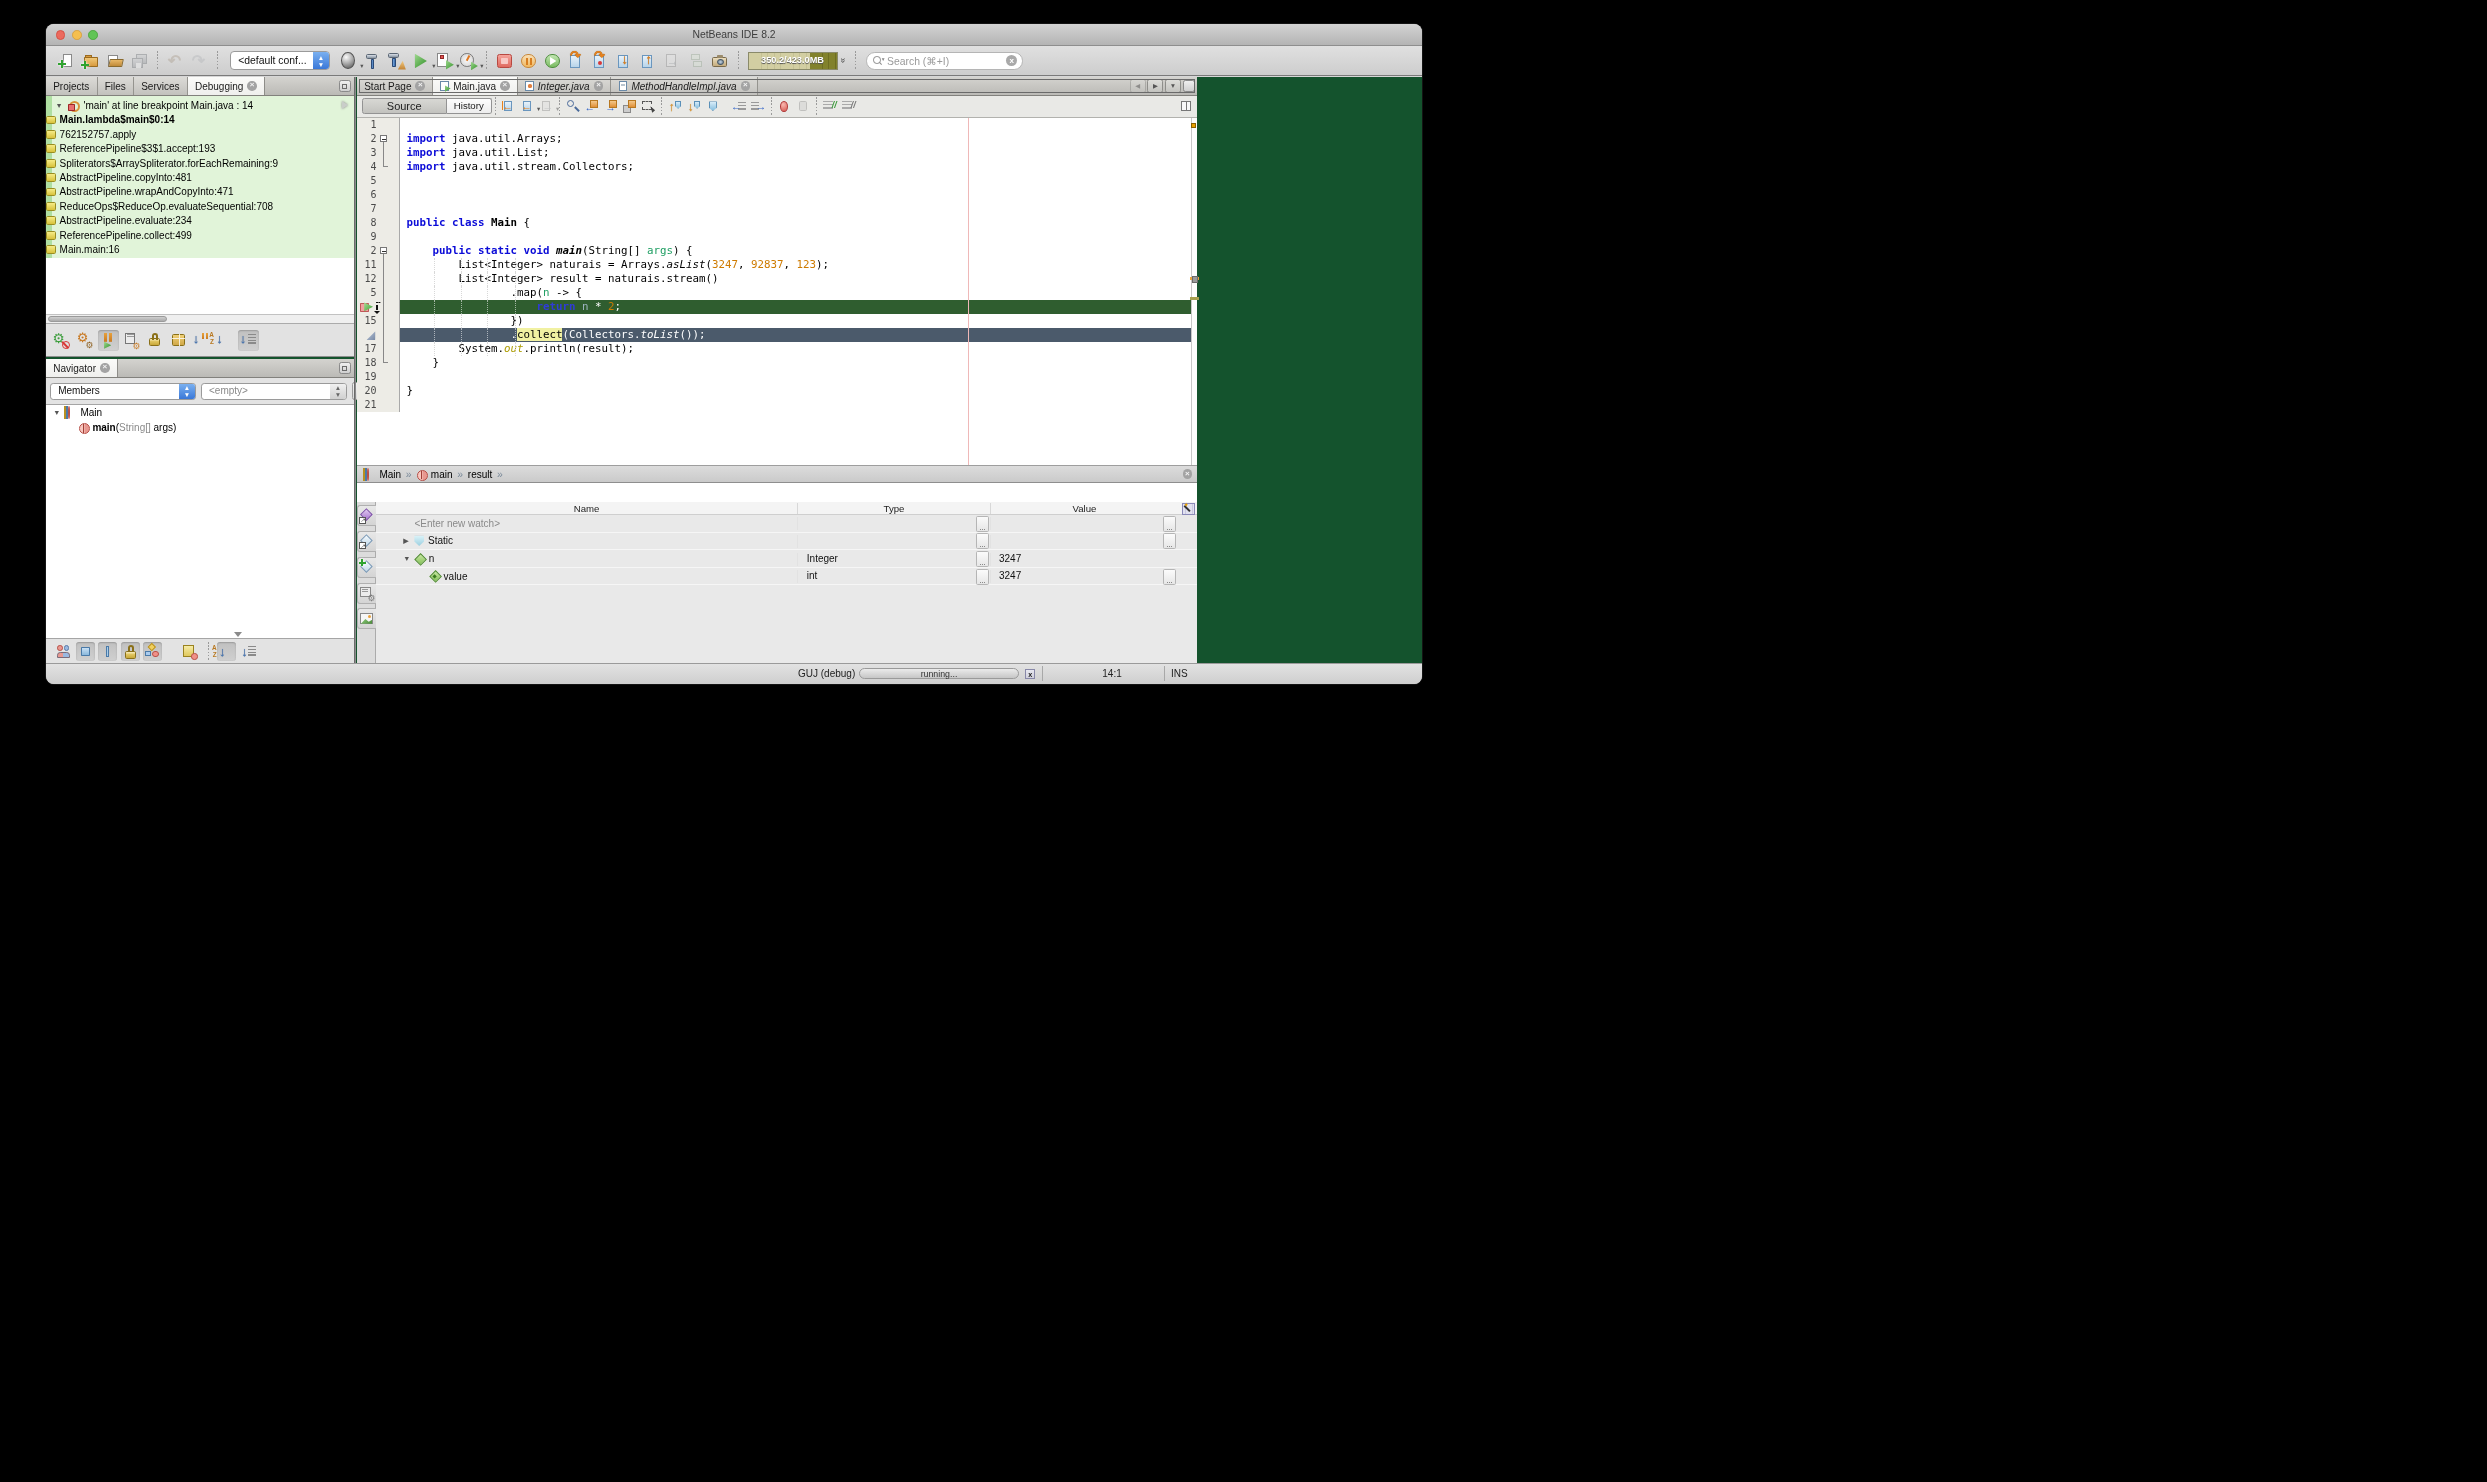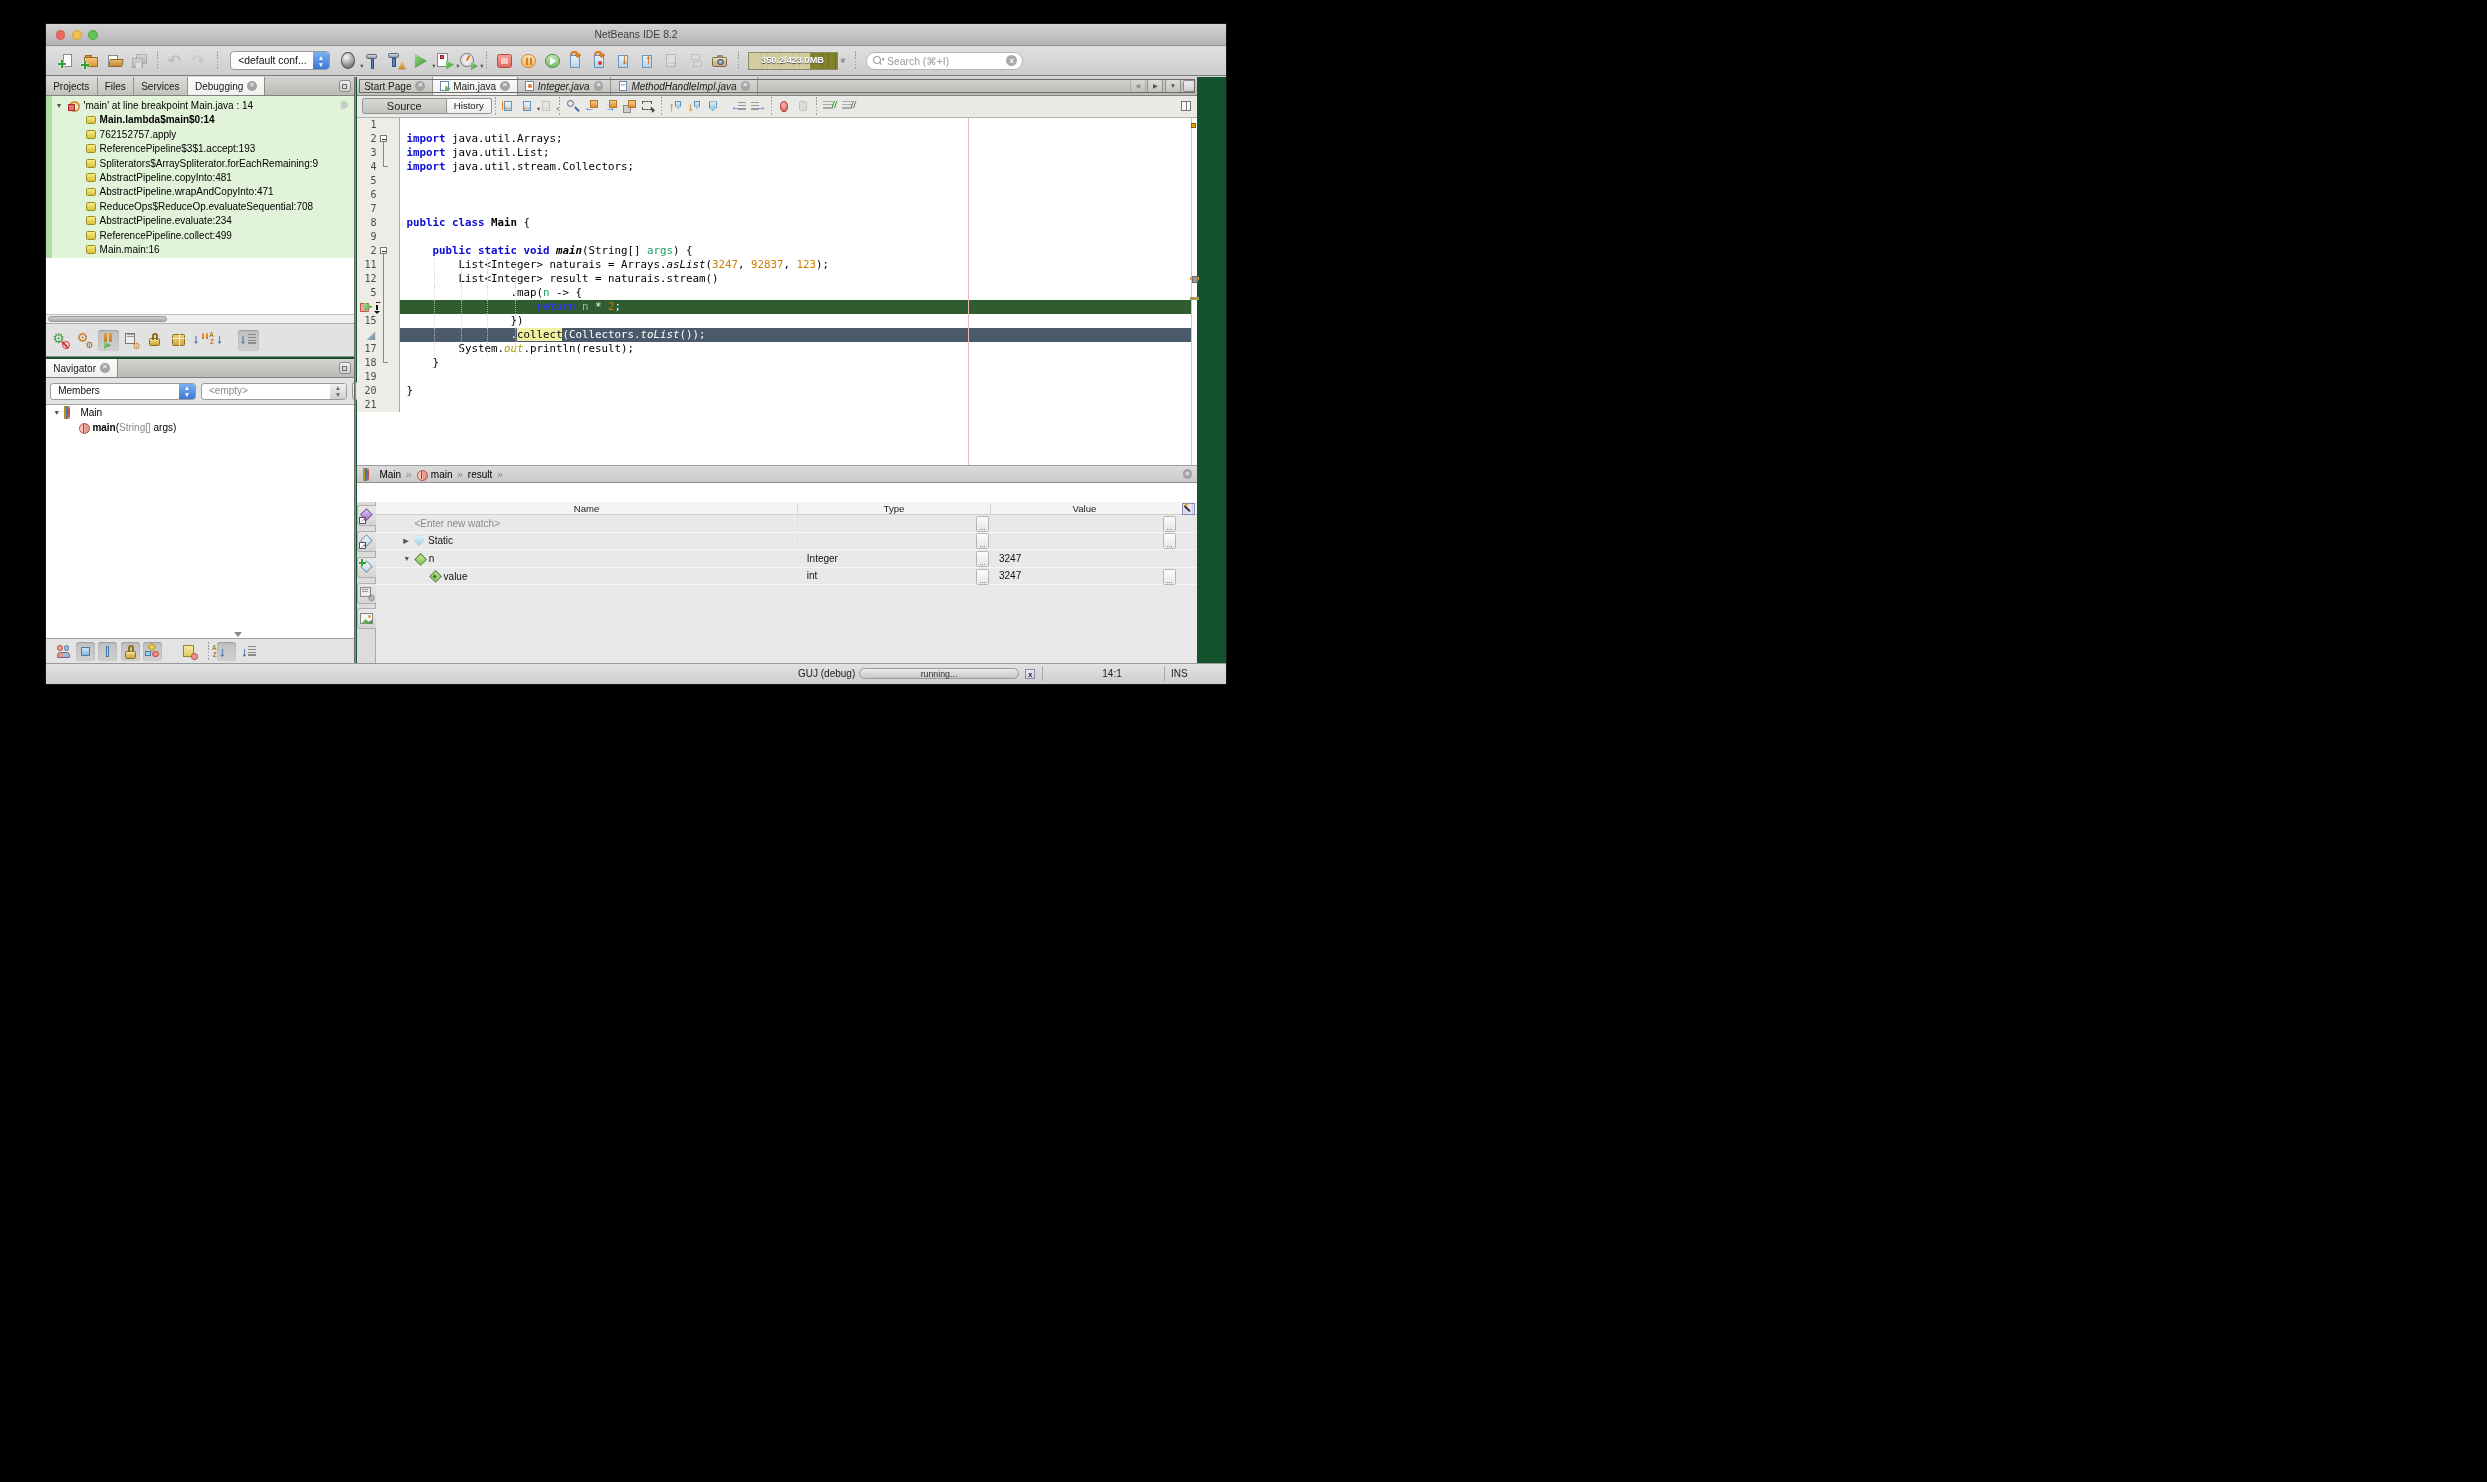--- a/index.html
+++ b/index.html
@@ -1,19 +1,19 @@
 <!DOCTYPE html>
 <html style="font-size:13px"><head>
 <meta charset="utf-8">
 <style>
   html,body{margin:0;padding:0;background:#000;width:1244px;height:749px;overflow:hidden;
     font-family:"Liberation Sans",sans-serif;-webkit-font-smoothing:antialiased;}
   *{box-sizing:border-box;}
-  #win{position:absolute;left:46px;top:24px;width:1180px;height:660px;background:#D6D6D6;
-    border-radius:0;overflow:hidden;box-shadow:0 0 0 0.8px #1a1a1a;}
+  #win{position:absolute;left:46px;top:24px;width:1376px;height:660px;background:#D6D6D6;
+    border-radius:8px;overflow:hidden;box-shadow:0 0 0 0.8px #1a1a1a;}
   
   .titlebar{position:absolute;left:0;top:0;width:100%;height:22.4px;
     background:linear-gradient(#D3D3D3,#B4B4B4);border-bottom:0.8px solid #8E8E8E;}
   .tl{position:absolute;top:6.4px;width:9.6px;height:9.6px;border-radius:50%;}
   .tl.r{left:9.6px;background:#EC6A5E;border:0.8px solid #D55347;}
   .tl.y{left:26px;background:#F5BF4F;border:0.8px solid #D6A243;}
   .tl.g{left:42px;background:#61C455;border:0.8px solid #4CA73F;}
   .wtitle{position:absolute;left:0;right:0;top:4.8px;text-align:center;font-size:10.4px;color:#3E3E3E;}
   
   .toolbar{position:absolute;left:0;top:22.4px;width:100%;height:30px;
@@ -71,21 +71,21 @@
   .fi.run::after{content:"";position:absolute;right:-2.4px;bottom:-1.6px;width:5.6px;height:6.4px;
     background:linear-gradient(135deg,#9ED88E,#2F8E26);clip-path:polygon(0 0,100% 50%,0 100%);}
   .fi.ro::after{content:"";position:absolute;left:1.6px;top:2.4px;width:4px;height:4px;background:#E08040;border-radius:1.6px;}
   .fi.plain::after{content:"";position:absolute;left:1.6px;top:2.4px;width:4px;height:1.6px;background:#B8C4CE;}
   
   .dbgtree{position:absolute;left:0;top:19px;width:308px;height:227px;background:#fff;overflow:hidden;}
   .dbgrows{position:absolute;left:0;top:0;width:100%;background:#E1F4D9;padding:2.4px 0 1.6px 0;}
   .dbgrows::before{content:"";position:absolute;left:0;top:0;bottom:0;width:5.6px;background:#AFDFA2;}
   .trow{position:relative;height:14.4px;display:flex;align-items:center;font-size:10px;color:#000;white-space:nowrap;overflow:hidden;}
   .trow .twist{width:8px;margin-left:9.6px;font-size:7.2px;color:#555;flex:none;}
-  .trow.child{padding-left:40px;}
+  .trow.child{}
   .trow.b{font-weight:bold;}
   .trow .gap{width:4px;flex:none;}
   .runarrow{position:absolute;right:6.4px;top:2.4px;width:0;height:0;border-left:6.4px solid #C9CDC9;border-top:4px solid transparent;border-bottom:4px solid transparent;filter:drop-shadow(0 0 0.8px #888);}
   .i-thread{position:relative;width:12px;height:11.2px;flex:none;}
   .i-thread::before{content:"";position:absolute;left:1.6px;top:0.8px;width:7.2px;height:7.2px;border:2.4px solid #D8923A;border-radius:50%;}
   .i-thread::after{content:"";position:absolute;left:0.8px;bottom:0;width:4.8px;height:4.8px;background:#E87070;border:0.8px solid #A02828;border-radius:0.8px;}
   .i-frame{width:9.6px;height:8.8px;background:linear-gradient(#F6EC86,#D8C23C);border:0.8px solid #9A8E20;border-radius:1.6px;flex:none;}
   .hscroll{position:absolute;left:0;bottom:0;width:100%;height:8.8px;background:#EFEFEF;border-top:0.8px solid #C2C2C2;}
   .hscroll .thumb{position:absolute;left:1.6px;top:0.8px;width:119px;height:6.4px;border-radius:3.2px;background:linear-gradient(#CFCFCF,#ABABAB);border:0.8px solid #9A9A9A;}
   

